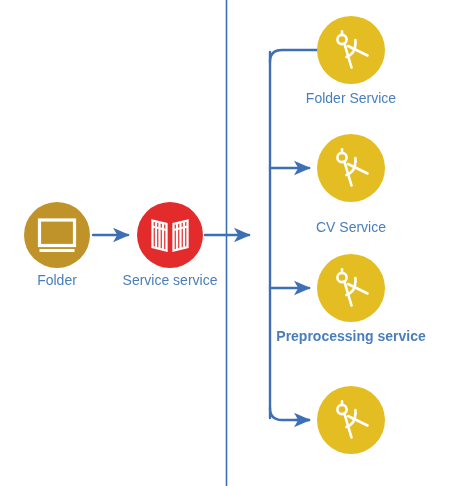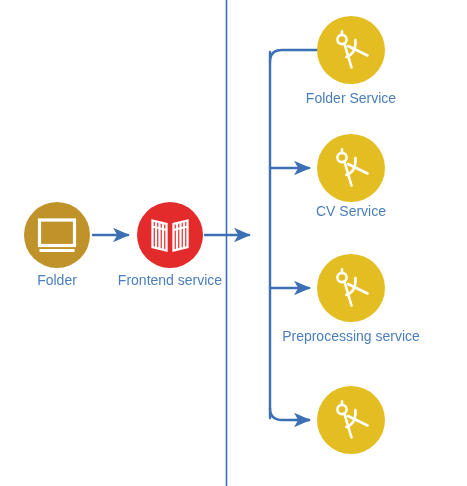--- a/index.html
+++ b/index.html
@@ -123,22 +123,22 @@
     </g>
 
     <g>
       <circle cx="351" cy="420" r="34" fill="#e3bd22"></circle>
       <use href="#icon-compass" x="327" y="396" width="48" height="48"></use>
     </g>
   </svg>
 
   <div class="node-label" style="left:57px; top:273px;">Folder</div>
 
-  <div class="node-label" style="left:170px; top:273px;">Frontend service</div>
+  <div class="node-label" style="left:170px; top:273px;">Service service</div>
 
   <div class="node-label" style="left:351px; top:91px;">Folder Service</div>
 
-  <div class="node-label" style="left:351px; top:204px;">CV Service</div>
+  <div class="node-label" style="left:351px; top:220px;">CV Service</div>
 
-  <div class="node-label" style="left:351px; top:329px;">Preprocessing service</div>
+  <div class="node-label" style="left:351px; top:329px;font-weight:bold;">Preprocessing service</div>
 
 
 </div>
 
 </body></html>

